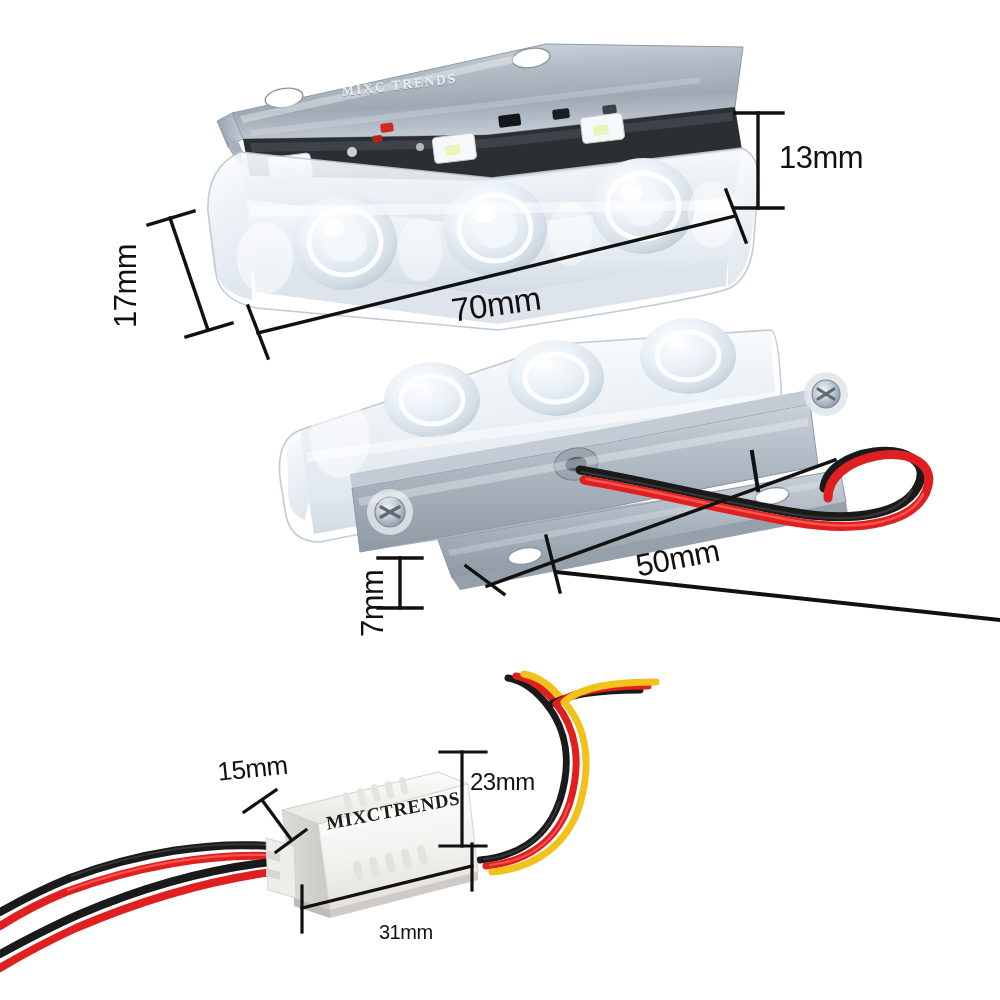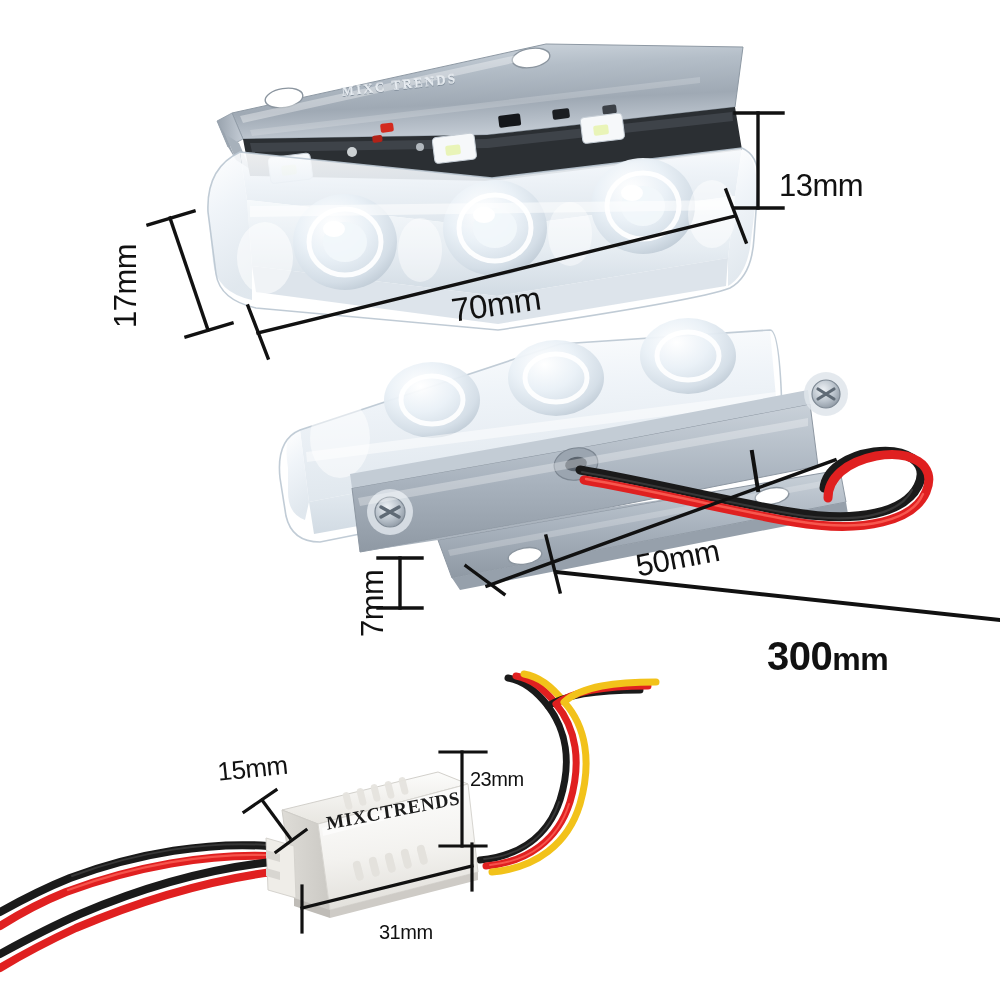--- a/index.html
+++ b/index.html
@@ -18,28 +18,28 @@
   .dim{
     position:absolute;
     color:#111111;
     font-family:"Liberation Sans", sans-serif;
     font-weight:400;
     white-space:nowrap;
     letter-spacing:-0.5px;
     user-select:none;
   }
   .dim-70{font-size:33px;left:449px;top:292px;transform:rotate(-8deg);transform-origin:0 0;}
-  .dim-13{font-size:31px;left:779px;top:140px;margin-top:28px;}
+  .dim-13{font-size:31px;left:779px;top:140px;}
   .dim-17{font-size:31px;left:108px;top:328px;transform:rotate(-90deg);transform-origin:0 0;}
   .dim-7 {font-size:31px;left:355px;top:637px;transform:rotate(-90deg);transform-origin:0 0;}
   .dim-50{font-size:31px;left:633px;top:549px;transform:rotate(-11deg);transform-origin:0 0;}
   .dim-300{font-size:40px;font-weight:700;left:767px;top:634px;}
   .dim-300 .unit{font-size:32px;font-weight:700;}
   .dim-15{font-size:26px;left:216px;top:757px;transform:rotate(-6deg);transform-origin:0 0;}
-  .dim-23{font-size:20px;left:470px;top:768px;}
+  .dim-23{font-size:24px;left:470px;top:768px;}
   .dim-31{font-size:20px;left:379px;top:921px;}
 
   
   .brand-bracket{
     position:absolute;left:341px;top:84px;
     font-family:"Liberation Serif", serif;
     font-size:13px;font-weight:700;letter-spacing:2.2px;
     color:#e9eef3;
     text-shadow:0 1px 0 rgba(120,133,146,.85),0 -1px 0 rgba(255,255,255,.5);
     transform:rotate(-6.5deg);transform-origin:0 0;
@@ -360,21 +360,20 @@
     <line x1="472" y1="844" x2="472" y2="890"></line>
   </g>
 </svg>
 
 <div class="dim dim-70">70mm</div>
 <div class="dim dim-13">13mm</div>
 <div class="dim dim-17">17mm</div>
 
 <div class="dim dim-7">7mm</div>
 <div class="dim dim-50">50mm</div>
-<div class="dim dim-300"><span>300</span><span class="unit">mm</span></div>
 
 <div class="dim dim-15">15mm</div>
 <div class="dim dim-23">23mm</div>
 <div class="dim dim-31">31mm</div>
 
 <div class="brand-bracket">MIXC TRENDS</div>
 <div class="brand-ctrl">MIXCTRENDS</div>
 
 </div>
 

